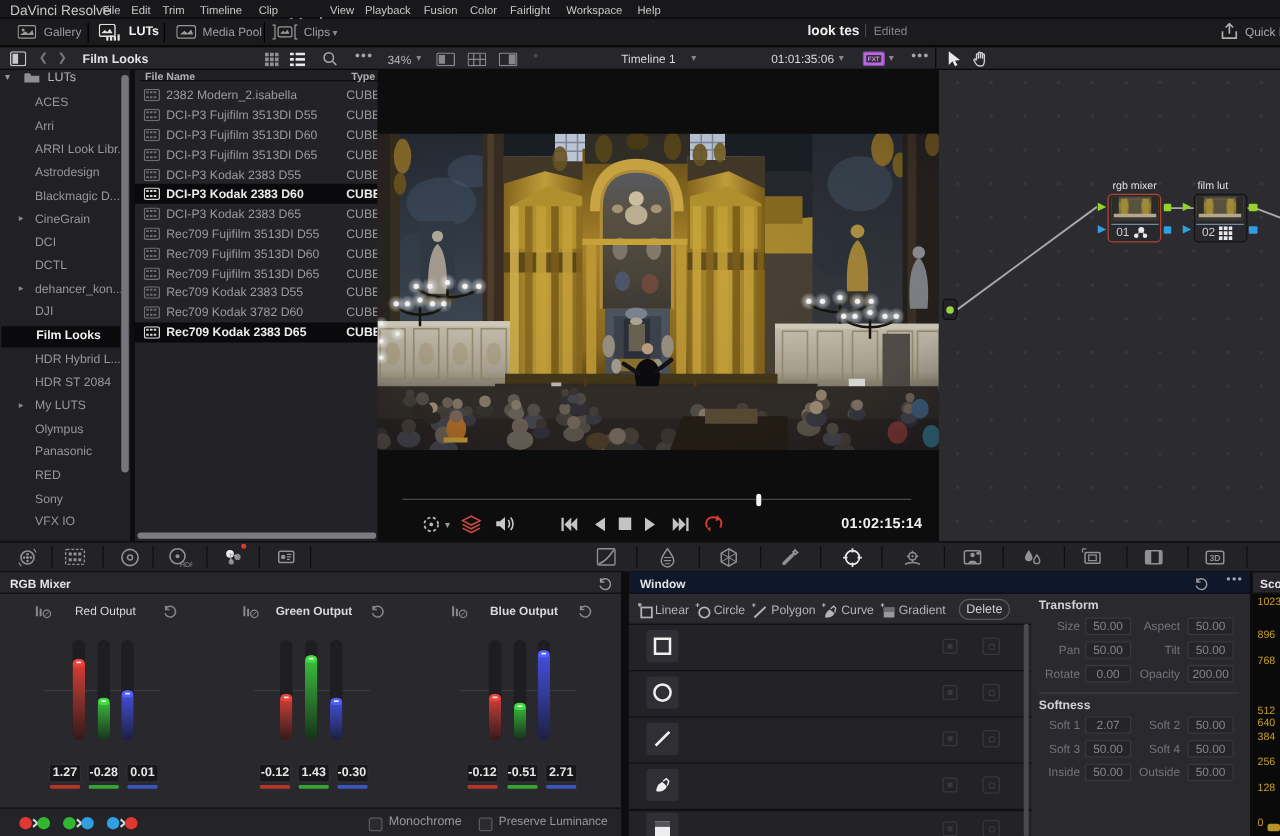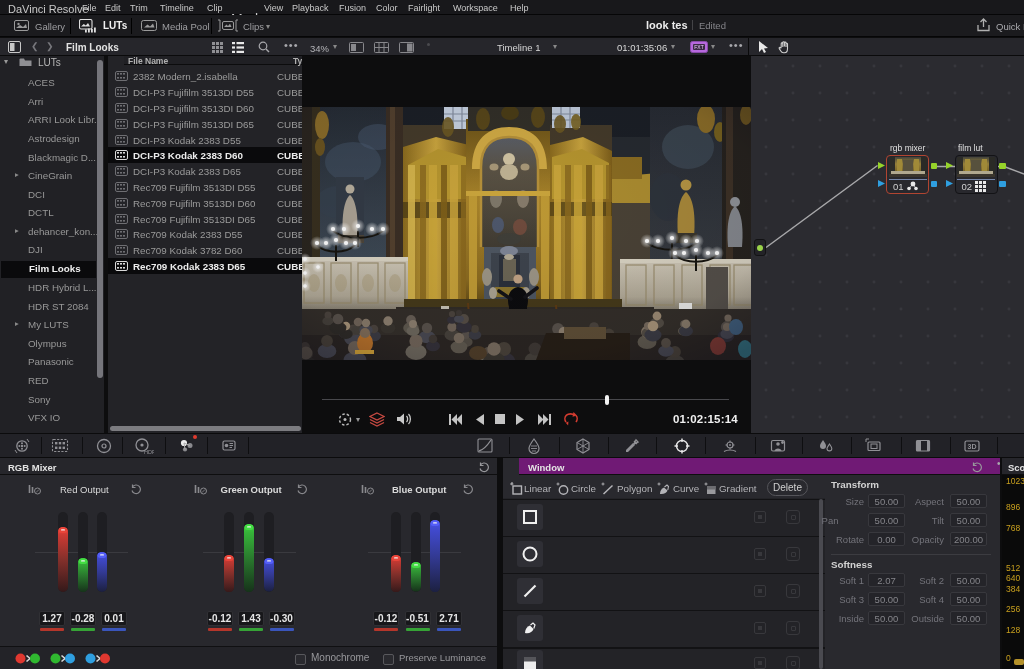--- a/index.html
+++ b/index.html
@@ -660,21 +660,21 @@
 <div class="a" style="left:28px;top:319.0px;font-size:9.8px;color:#989898;white-space:nowrap">My LUTS</div>
 <div class="a" style="left:15px;top:319.0px;font-size:7.5px;color:#888">▸</div>
 <div class="a" style="left:28px;top:337.5px;font-size:9.8px;color:#989898;white-space:nowrap">Olympus</div>
 <div class="a" style="left:28px;top:356.0px;font-size:9.8px;color:#989898;white-space:nowrap">Panasonic</div>
 <div class="a" style="left:28px;top:374.5px;font-size:9.8px;color:#989898;white-space:nowrap">RED</div>
 <div class="a" style="left:28px;top:393.5px;font-size:9.8px;color:#989898;white-space:nowrap">Sony</div>
 <div class="a" style="left:28px;top:412.0px;font-size:9.8px;color:#989898;white-space:nowrap">VFX IO</div>
 <div class="a" style="left:97px;top:60px;width:6px;height:318px;background:#75757b;border-radius:3px"></div>
 
 <div class="a" id="flist" style="left:108px;top:56px;width:193.5px;height:377px;background:#232327;overflow:hidden">
-  <div class="a" style="left:16px;top:0;width:222px;height:9px;background:#202024;border-bottom:1px solid #0c0c0d">
+  <div class="a" style="left:4px;top:0;width:222px;height:9px;background:#202024;border-bottom:1px solid #0c0c0d">
     <span class="a" style="left:4px;top:0px;font-size:8.5px;color:#b0b0b0;font-weight:bold">File Name</span>
     <span class="a" style="left:169px;top:0px;font-size:8.5px;color:#b0b0b0;font-weight:bold">Type</span>
   </div>
   <div id="rows">
 <div class="lr" style="top:12.3px">
   <svg class="a" style="left:7px;top:3.2px" width="13" height="10">
           <rect x="0.5" y="0.5" width="12" height="9" rx="1.5" fill="none" stroke="#6e6e72"></rect>
           <rect x="2" y="2" width="2" height="1.6" fill="#6e6e72"></rect>
           <rect x="5" y="2" width="2" height="1.6" fill="#6e6e72"></rect>
           <rect x="8" y="2" width="2" height="1.6" fill="#6e6e72"></rect>
@@ -957,21 +957,21 @@
 <div class="a" id="mixer" style="left:0;top:458px;width:497px;height:211px;background:#28282d">
   <div class="a" style="left:0;top:0;width:497px;height:17px;background:#26262b;border-bottom:1px solid #0e0e0f">
     <span class="a" style="left:8px;top:3.5px;font-size:9.5px;font-weight:bold;color:#e4e4e4">RGB Mixer</span>
     <svg class="a" style="left:478px;top:2.5px" width="12" height="12">
         <path d="M2.5 4 A4.3 4.3 0 1 1 2 7.5 M2.5 1.5 L2.5 4.5 L5.5 4.5" fill="none" stroke="#98989c" stroke-width="1.2"></path>
       </svg>
   </div>
 </div>
 
 <div class="a" id="window" style="left:503px;top:458px;width:497px;height:211px;background:#29292e">
-  <div class="a" style="left:16px;top:0;width:497px;height:17px;background:#701a75;border-bottom:1px solid #0e0e0f">
+  <div class="a" style="left:0;top:0;width:497px;height:17px;background:#0f172a;border-bottom:1px solid #0e0e0f">
     <span class="a" style="left:9px;top:3.5px;font-size:9.5px;font-weight:bold;color:#e4e4e4">Window</span>
     <svg class="a" style="left:452px;top:2.5px" width="12" height="12">
         <path d="M2.5 4 A4.3 4.3 0 1 1 2 7.5 M2.5 1.5 L2.5 4.5 L5.5 4.5" fill="none" stroke="#98989c" stroke-width="1.2"></path>
       </svg>
     <span class="a" style="left:478px;top:0px;font-size:10px;color:#a8a8ac;letter-spacing:1px">•••</span>
   </div>
 </div>
 <div class="a" style="left:497px;top:458px;width:6px;height:211px;background:#0d0d0e"></div>
 
 <div class="a" id="scope" style="left:1002px;top:458px;width:22px;height:211px;background:#0a0a0a">
@@ -1260,21 +1260,21 @@
   </div>
 <div class="a" style="left:786px;top:656.0px;width:14px;height:14px;border:1px solid #4a4a4e;border-radius:3px;opacity:0.55">
     <div style="position:absolute;left:3.5px;top:3.5px;width:5px;height:5px;border:1px solid #4a4a4e;border-radius:1px"></div>
   </div>
 <div class="a" style="left:819px;top:499px;width:4px;height:170px;background:#4a4a50;border-radius:2px"></div>
 <div class="a" style="left:831px;top:479px;font-size:9.8px;font-weight:bold;color:#d2d2d2">Transform</div>
 <div class="tlabel" style="left:796px;top:495.5px;width:68px;text-align:right">Size</div>
 <div class="tval" style="left:868px;top:494.0px">50.00</div>
 <div class="tlabel" style="left:876px;top:495.5px;width:68px;text-align:right">Aspect</div>
 <div class="tval" style="left:950px;top:494.0px">50.00</div>
-<div class="tlabel" style="left:796px;top:514.5px;width:68px;text-align:center">Pan</div>
+<div class="tlabel" style="left:796px;top:514.5px;width:68px;text-align:right">Pan</div>
 <div class="tval" style="left:868px;top:513.0px">50.00</div>
 <div class="tlabel" style="left:876px;top:514.5px;width:68px;text-align:right">Tilt</div>
 <div class="tval" style="left:950px;top:513.0px">50.00</div>
 <div class="tlabel" style="left:796px;top:533.5px;width:68px;text-align:right">Rotate</div>
 <div class="tval" style="left:868px;top:532.0px">0.00</div>
 <div class="tlabel" style="left:876px;top:533.5px;width:68px;text-align:right">Opacity</div>
 <div class="tval" style="left:950px;top:532.0px">200.00</div>
 <div class="a" style="left:831px;top:553.5px;width:160px;height:1px;background:#3c3c41"></div>
 <div class="a" style="left:831px;top:559px;font-size:9.8px;font-weight:bold;color:#d2d2d2">Softness</div>
 <div class="tlabel" style="left:796px;top:574.5px;width:68px;text-align:right">Soft 1</div>

